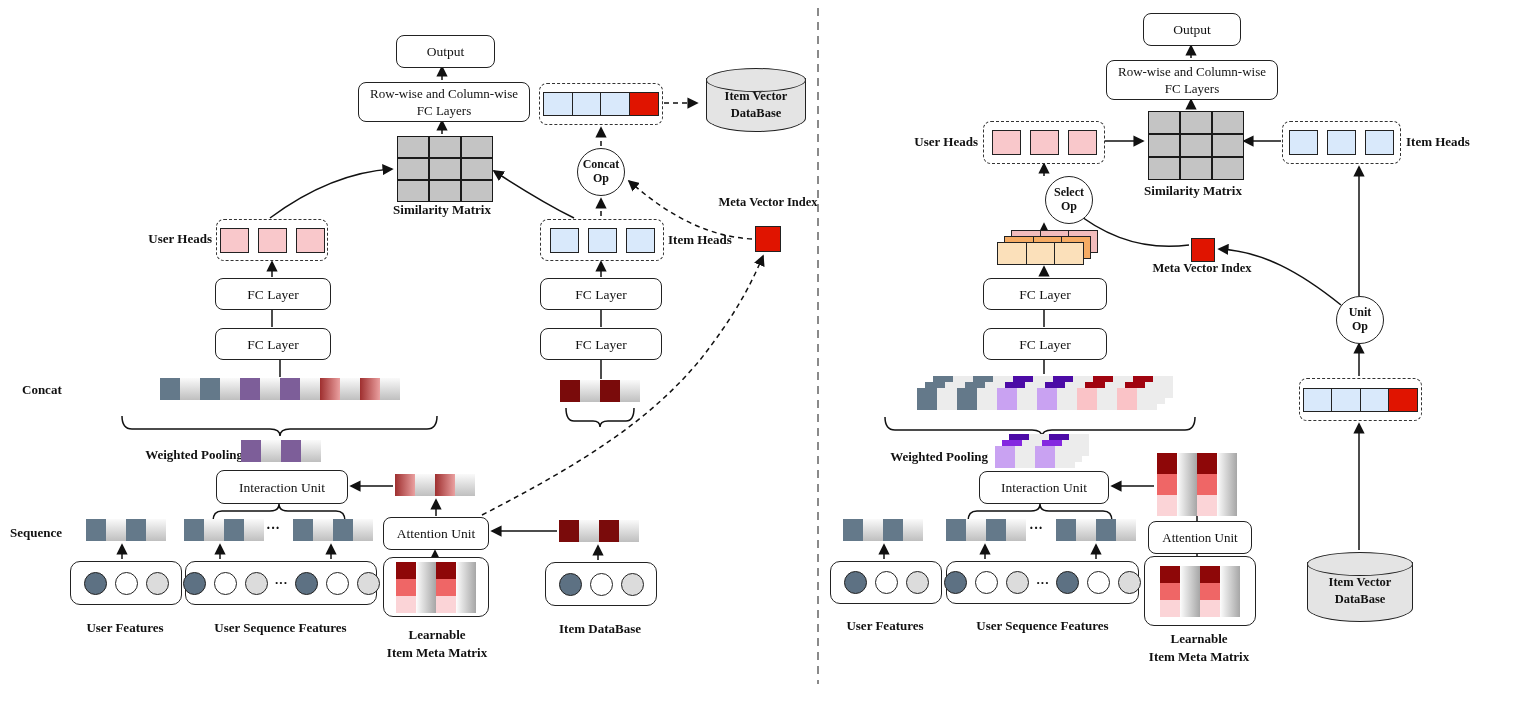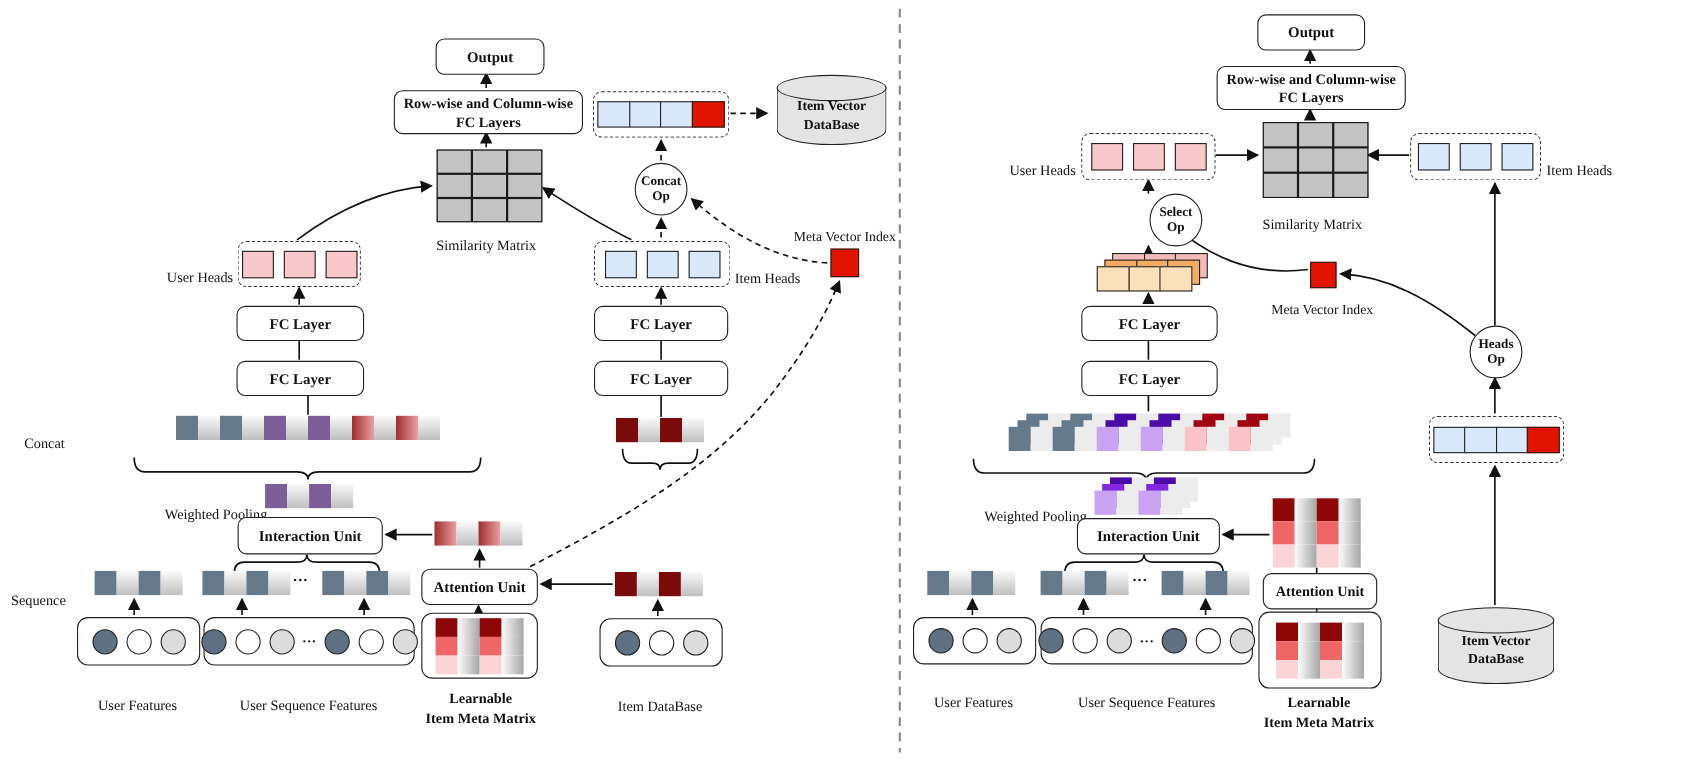--- a/index.html
+++ b/index.html
@@ -1,24 +1,24 @@
 <!DOCTYPE html>
 <html><head>
 <meta charset="utf-8">
 <style>
   html,body{margin:0;padding:0;background:#fff;font-family:"Liberation Serif",serif;}
   #fig{position:relative;width:1532px;height:705px;background:#fff;overflow:hidden;color:#111;}
   svg.conn{position:absolute;left:0;top:0;width:1532px;height:705px;}
-  .lbl{position:absolute;font-weight:normal;font-size:13px;white-space:nowrap;margin-top:13px;}
+  .lbl{position:absolute;font-weight:bold;font-size:13px;white-space:nowrap;}
   .lbl.c{text-align:center;}
   .lbl.r{text-align:right;}
   .lbl2{position:absolute;font-weight:bold;font-size:13px;text-align:center;line-height:18px;}
   .box{position:absolute;border:1.5px solid #222;border-radius:8px;background:#fff;
        display:flex;flex-direction:column;align-items:center;justify-content:center;
-       font-weight:bold;font-size:13.5px;text-align:center;line-height:17px;}
+       font-weight:normal;font-size:13.5px;text-align:center;line-height:17px;}
   .opcircle{position:absolute;width:46px;height:46px;border:1.5px solid #222;border-radius:50%;
        background:#fff;display:flex;flex-direction:column;align-items:center;justify-content:center;
        font-weight:bold;font-size:12px;line-height:1.15;z-index:3;}
   .dashedbox{position:absolute;border:1.6px dashed #333;border-radius:8px;
        display:flex;align-items:center;justify-content:center;background:#fff;}
   .strip{position:absolute;display:flex;}
   .cell{width:20px;height:22px;flex:none;}
   .cell.sim{width:30px;height:20px;background:#c4c4c4;}
   .simgrid{position:absolute;display:grid;grid-template-columns:repeat(3,30px);grid-auto-rows:20px;
        gap:2px;background:#1a1a1a;border:1.5px solid #1a1a1a;}
@@ -561,21 +561,21 @@
   <div class="lbl c" style="left:947px;top:618px;width:191px;">User Sequence Features</div>
   <div class="lbl2" style="left:1137px;top:630px;width:124px;">
     <div>Learnable</div>
     <div>Item Meta Matrix</div>
   </div>
 
   <div class="redsq" style="left:1191px;top:238px;width:22px;height:22px;"></div>
   <div class="lbl c" style="left:1146px;top:261px;width:112px;font-size:12.5px;">Meta Vector Index</div>
 
   <div class="opcircle" style="left:1336px;top:296px;">
-    <div>Heads</div>
+    <div>Unit</div>
     <div>Op</div>
   </div>
 
   <div class="dashedbox vec strip" style="left:1299px;top:378px;width:121px;height:41px;">
       <span class="cell bluec"></span>
       <span class="cell bluec"></span>
       <span class="cell bluec"></span>
       <span class="cell redc"></span>
     </div>
 

